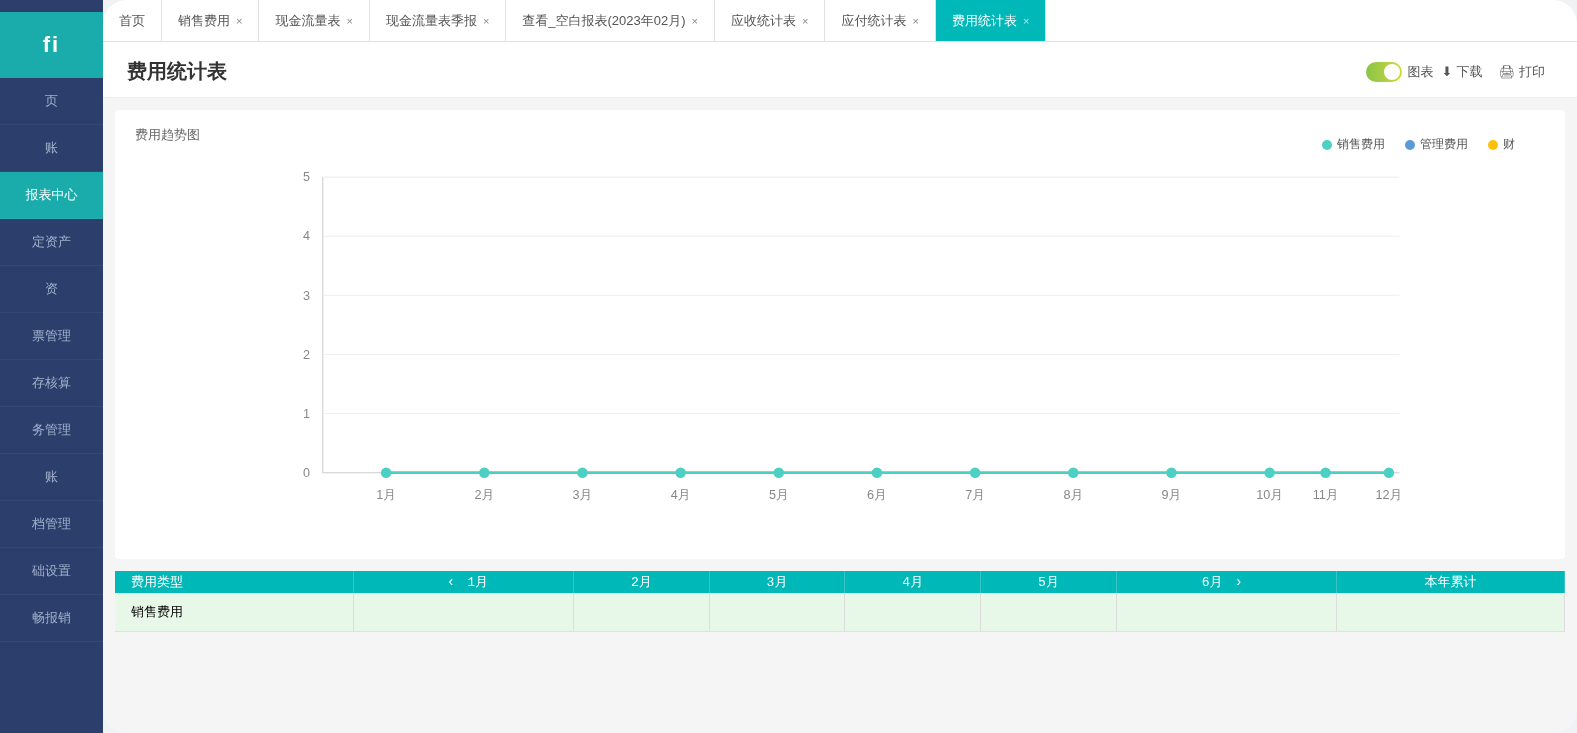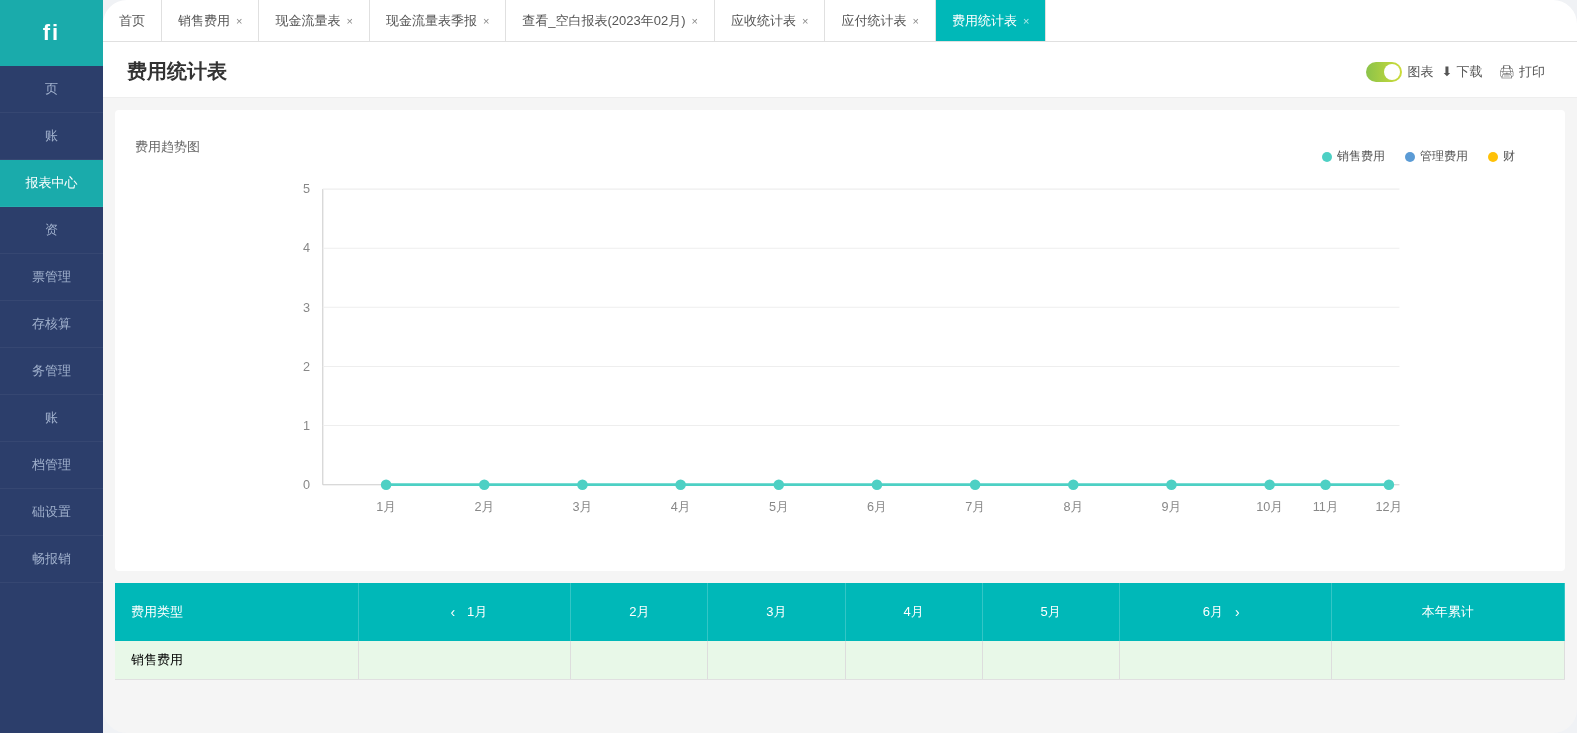--- a/index.html
+++ b/index.html
@@ -5,21 +5,21 @@
     * { box-sizing: border-box; margin: 0; padding: 0; }
     body { font-family: 'Microsoft YaHei', Arial, sans-serif; font-size: 14px; background: #f0f2f5; display: flex; height: 733px; overflow: hidden; }
 
     
     .sidebar {
       width: 103px;
       background: #2c3e6b;
       display: flex;
       flex-direction: column;
       align-items: center;
-      padding-top: 0;
+      padding-top: 12px;
       flex-shrink: 0;
       height: 100%;
       overflow: hidden;
     }
     .sidebar-logo {
       width: 100%;
       height: 66px;
       background: #1aabab;
       display: flex;
       align-items: center;
@@ -189,25 +189,26 @@
     .data-table {
       width: 100%;
       border-collapse: collapse;
       font-size: 13px;
     }
     .data-table thead tr {
       background: #00b8b8;
       color: white;
     }
     .data-table thead th {
-      padding: 20px 12px;
+      padding: 2px 12px;
       text-align: center;
       font-weight: normal;
       border-right: 1px solid rgba(255,255,255,0.2);
       white-space: nowrap;
+      font-family: Liberation Mono, monospace;
     }
     .data-table thead th:first-child {
       text-align: left;
       padding-left: 16px;
     }
     .data-table tbody tr {
       background: #e8f8e8;
     }
     .data-table tbody tr:nth-child(even) {
       background: #f0faf0;
@@ -241,20 +242,21 @@
     }
   </style>
 </head>
 <body>
 
 <div class="sidebar">
   <div class="sidebar-logo">fi</div>
   <div class="sidebar-item">页</div>
   <div class="sidebar-item">账</div>
   <div class="sidebar-item active">报表中心</div>
+  <div class="sidebar-item">定资产</div>
   <div class="sidebar-item">资</div>
   <div class="sidebar-item">票管理</div>
   <div class="sidebar-item">存核算</div>
   <div class="sidebar-item">务管理</div>
   <div class="sidebar-item">账</div>
   <div class="sidebar-item">档管理</div>
   <div class="sidebar-item">础设置</div>
   <div class="sidebar-item">畅报销</div>
 </div>
 
@@ -308,21 +310,21 @@
           <span>下载</span>
         </div>
         <div class="action-btn">
           <span>🖨</span>
           <span>打印</span>
         </div>
       </div>
     </div>
 
     <div class="chart-section">
-      <div style="position:relative;margin-top:12px;">
+      <div style="position:relative;">
         <div class="chart-title">费用趋势图</div>
         <div class="chart-legend">
           <div class="legend-item">
             <div class="legend-dot" style="background:#4DD0C4;"></div>
             <span>销售费用</span>
           </div>
           <div class="legend-item">
             <div class="legend-dot" style="background:#5B9BD5;"></div>
             <span>管理费用</span>
           </div>

